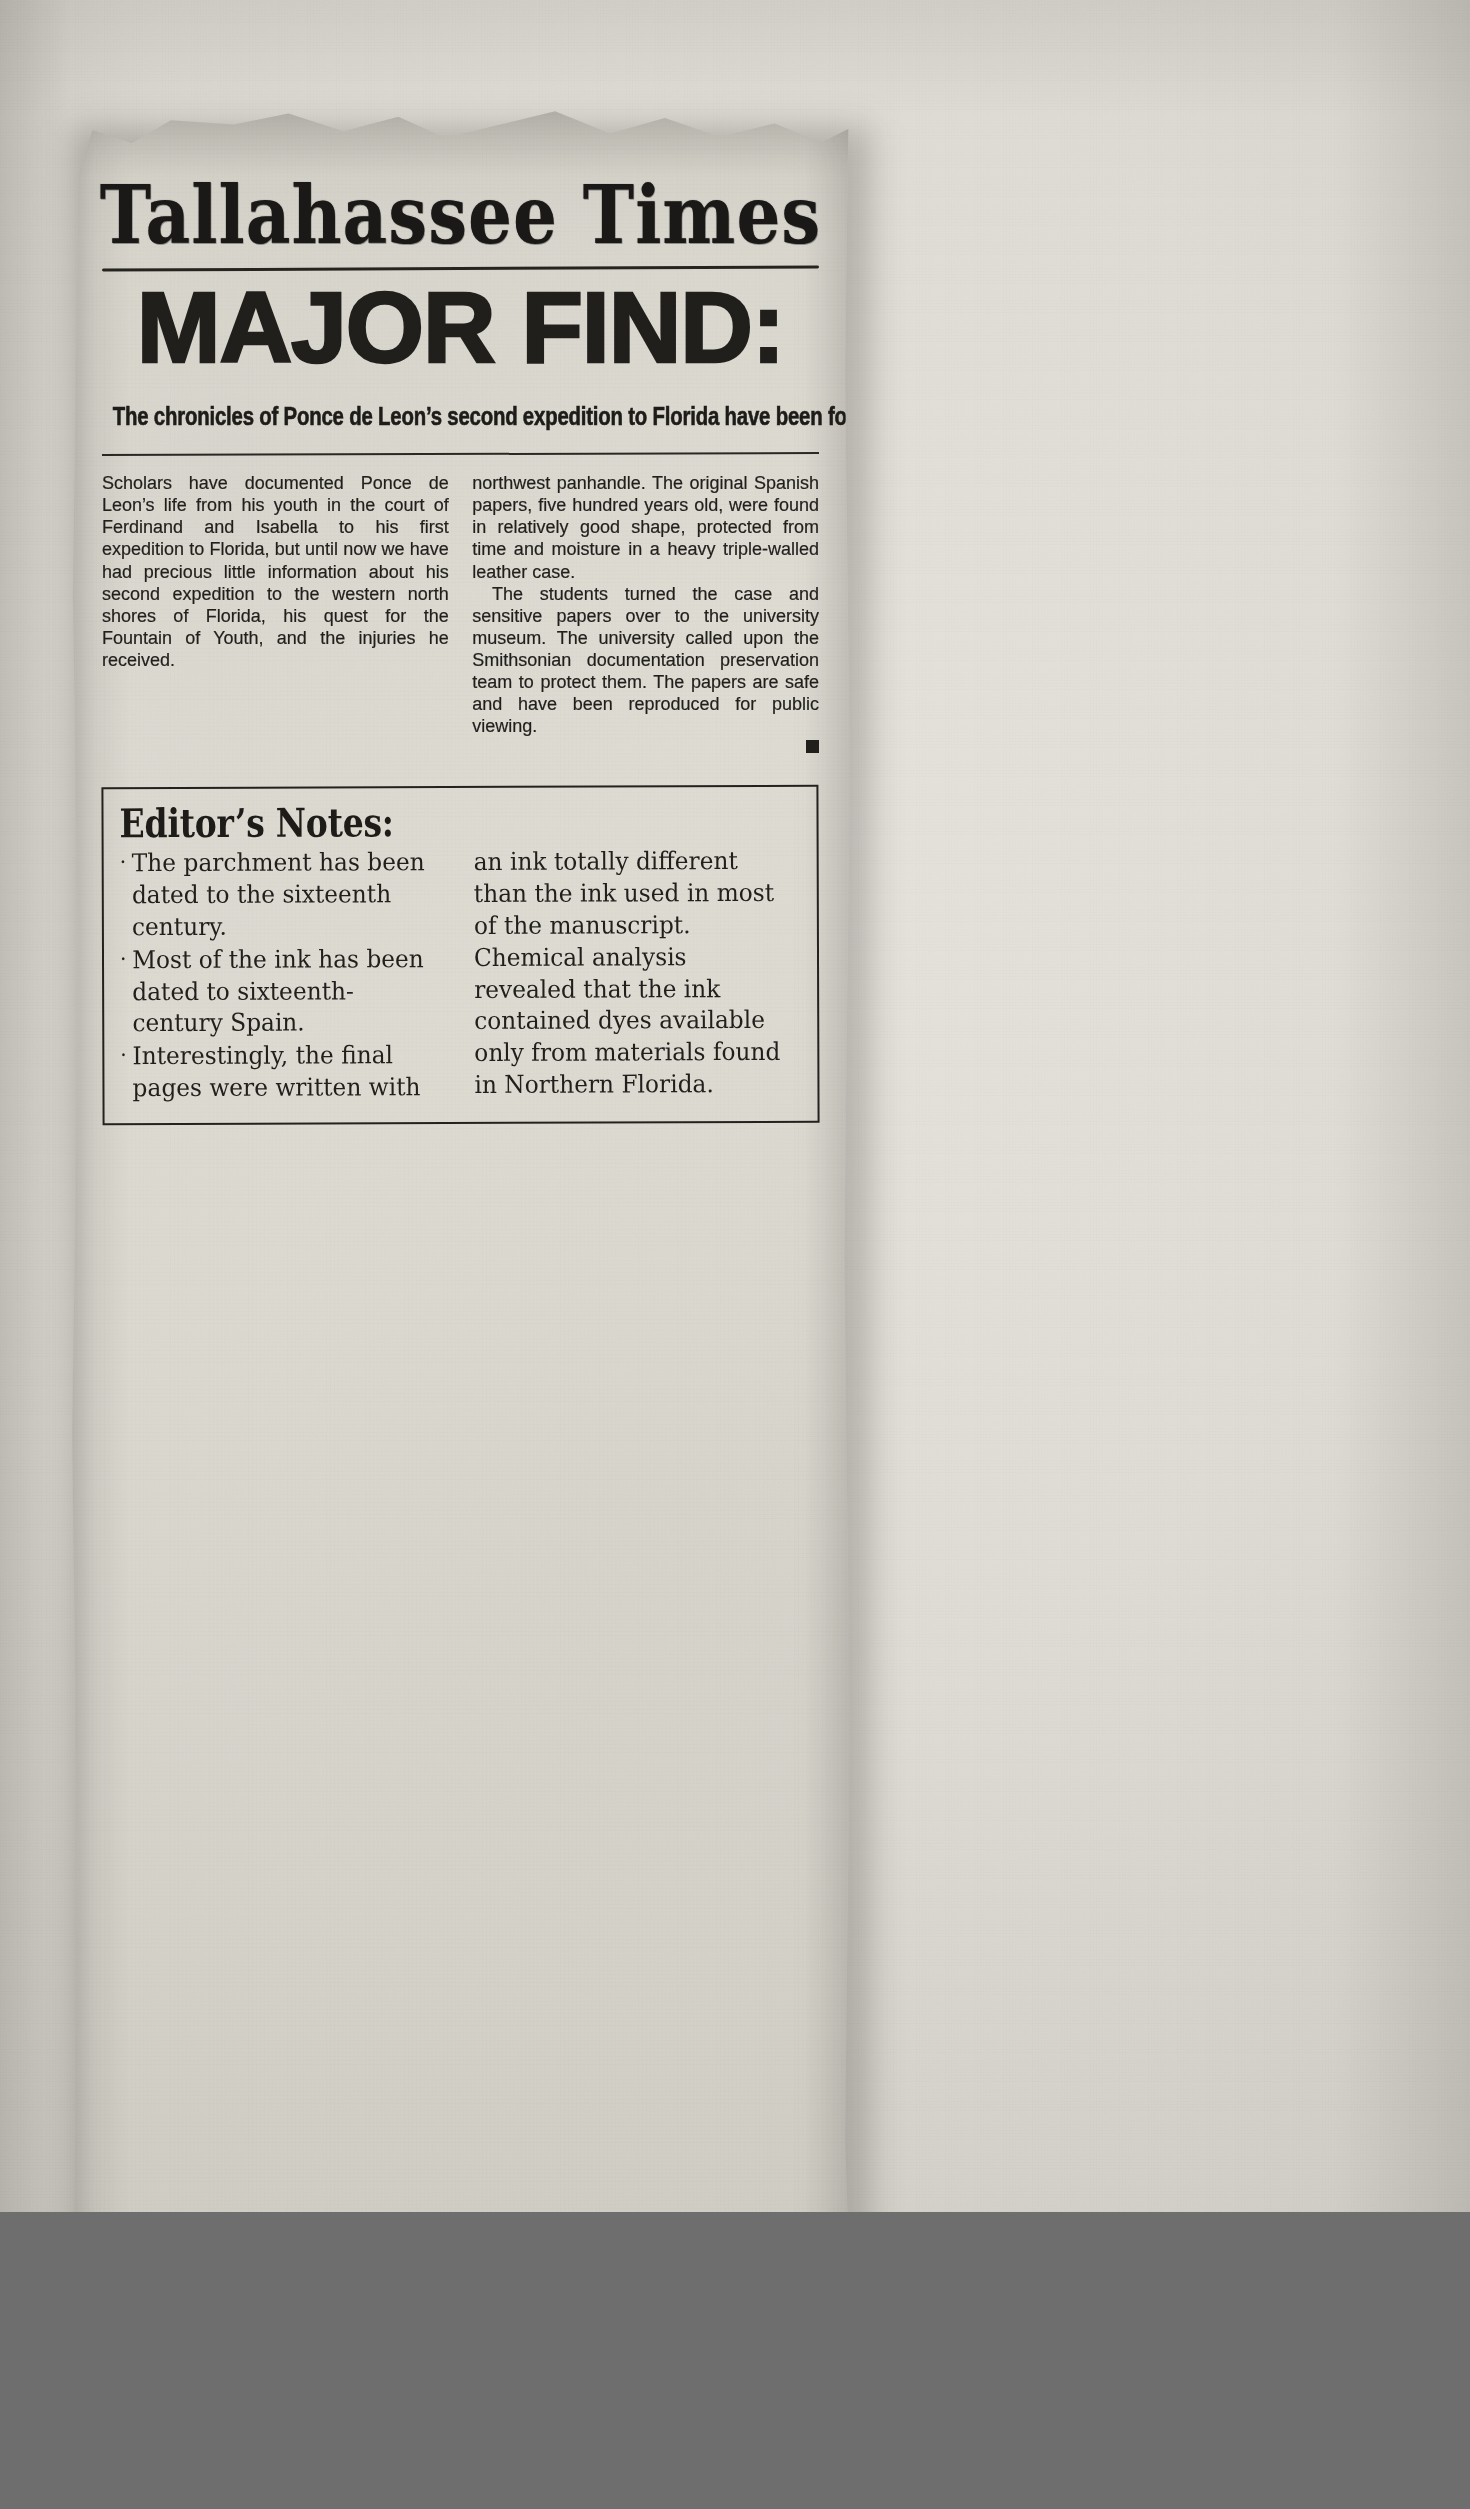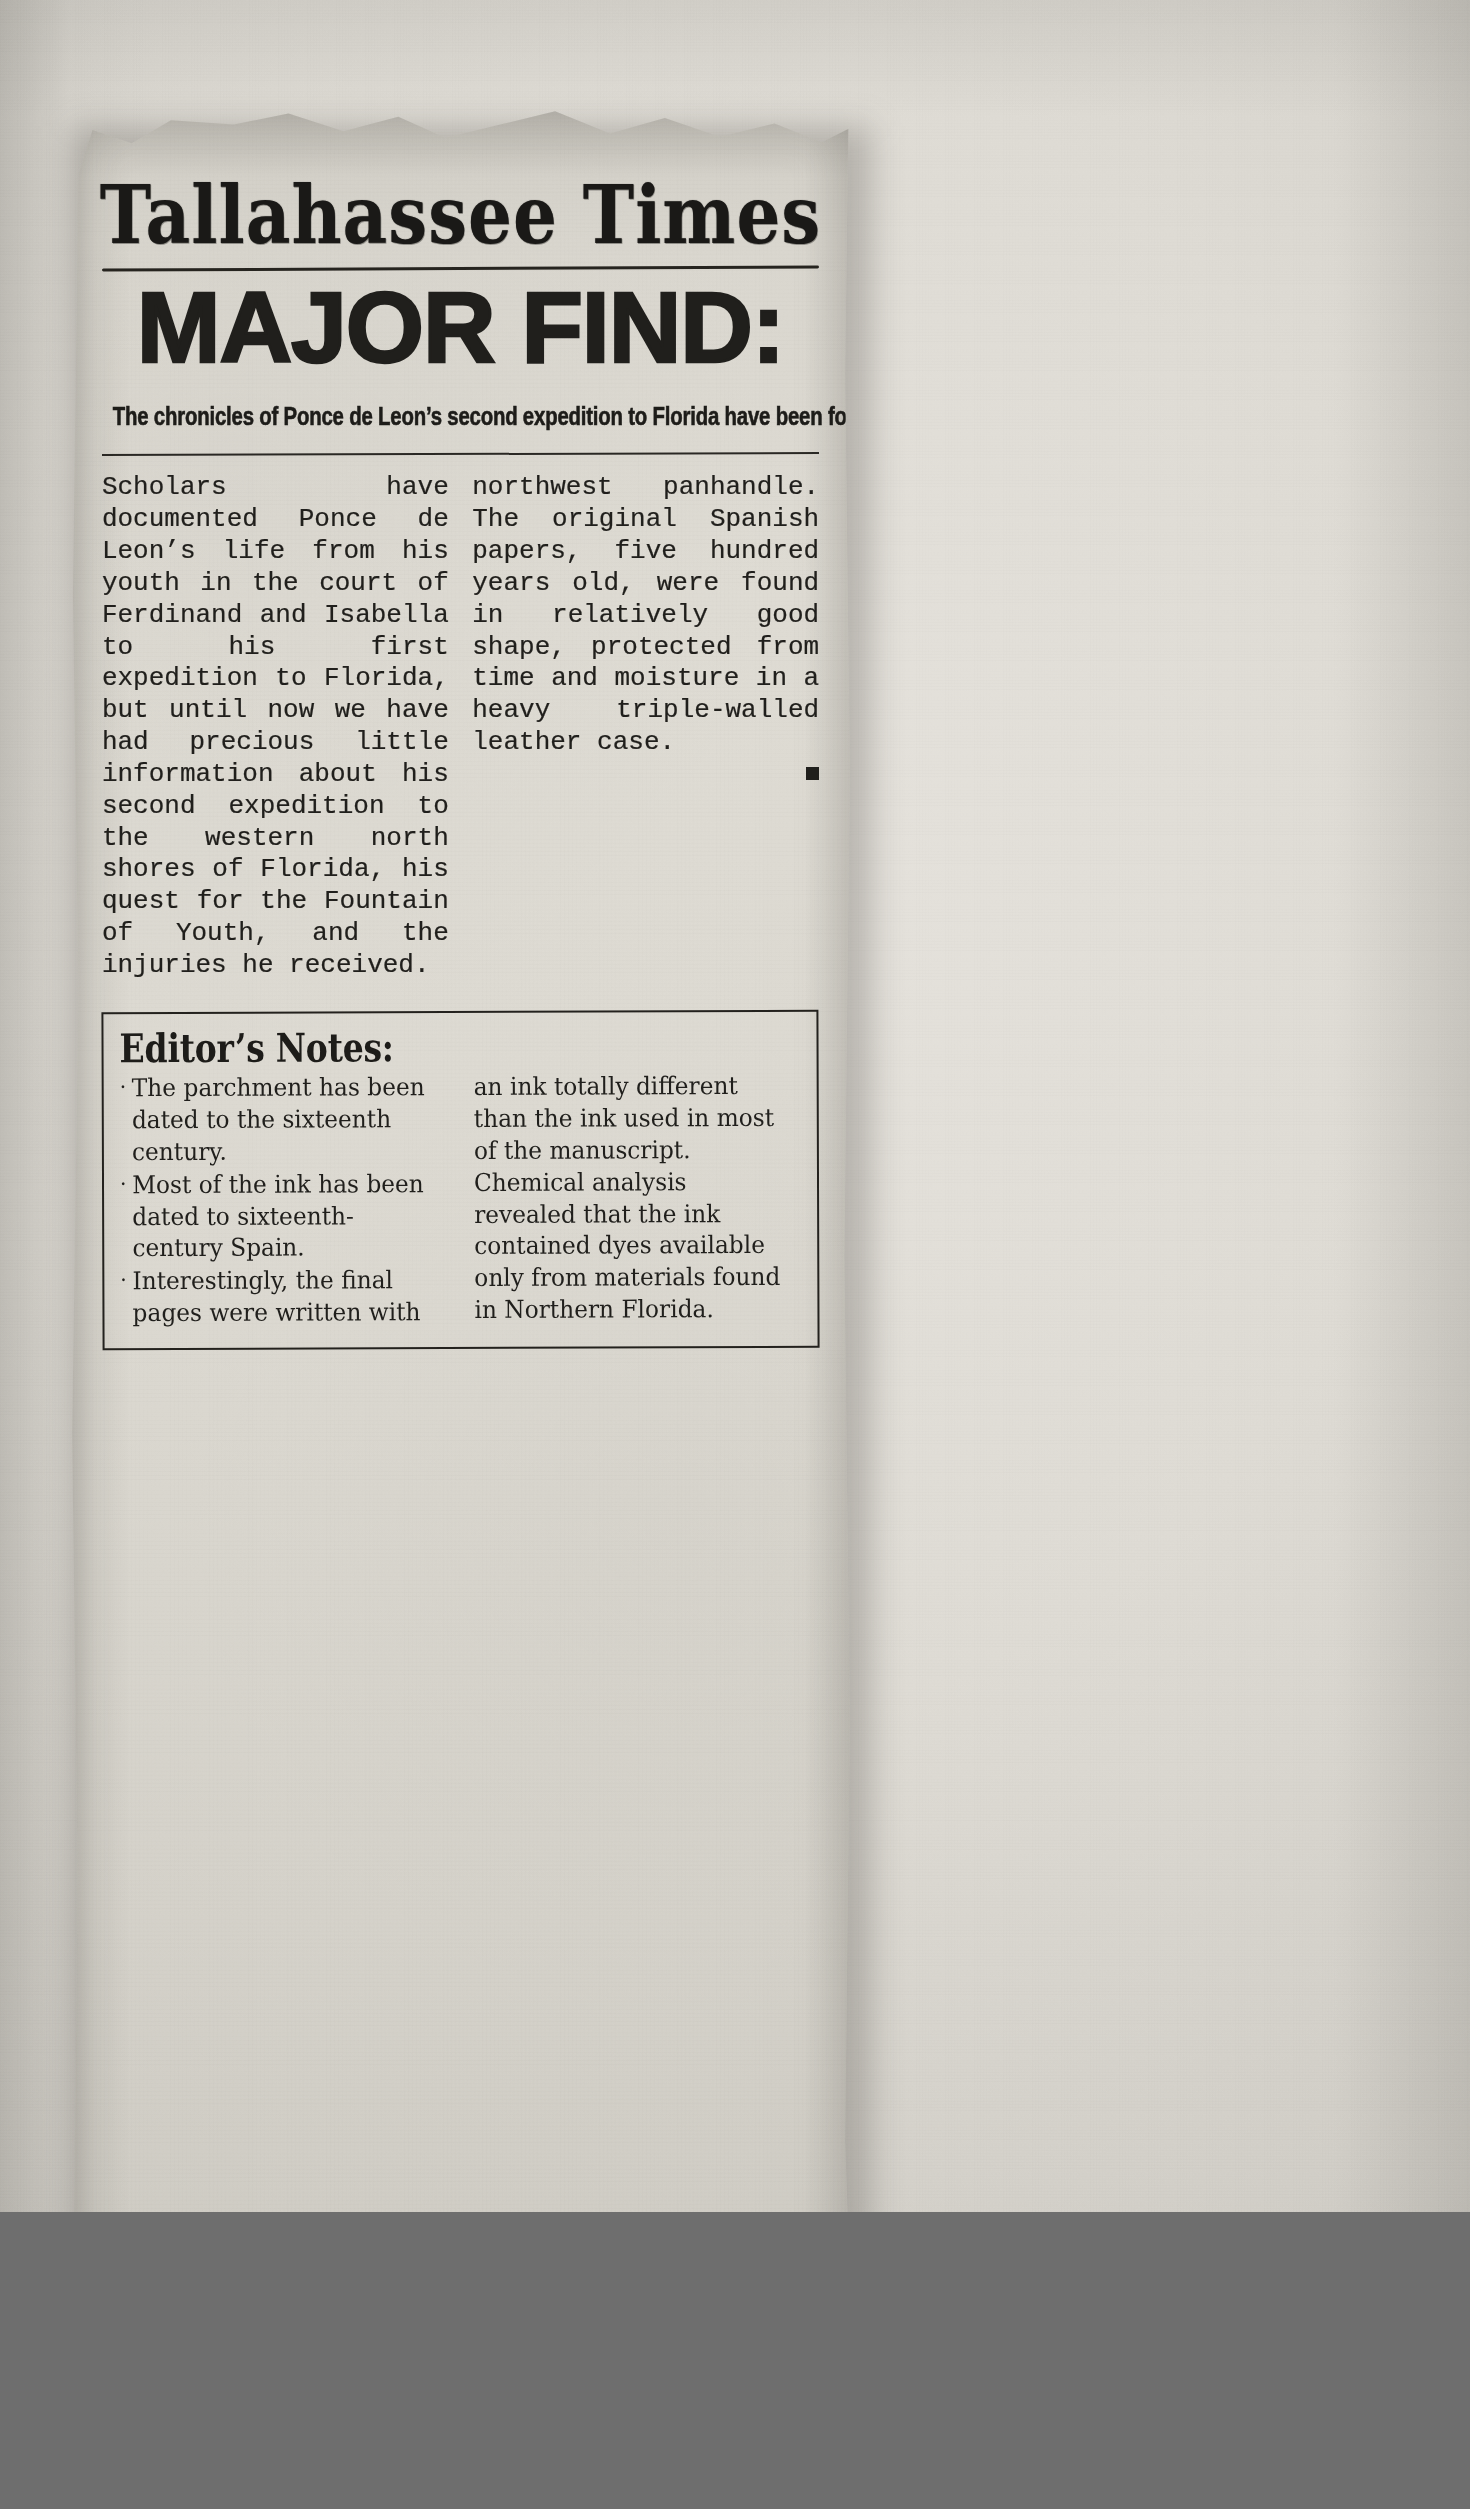--- a/index.html
+++ b/index.html
@@ -173,22 +173,22 @@
 
   
   .columns {
     display: flex;
     gap: 23.5px;
     margin-top: 17.6px;
     padding: 0 3.9px;
   }
   .col {
     flex: 1 1 0;
-    font-family: Liberation Mono, monospace;
-    font-size: 26px;
+    font-family: Liberation Sans, sans-serif;
+    font-size: 18px;
     line-height: 1.225;
     text-align: justify;
     color: #201f1c;
     -webkit-text-stroke: 0.2px #201f1c;
   }
   .col p { margin: 0; }
   .col p + p { text-indent: 1.1em; }
   .endmark {
     display: inline-block;
     width: 12.7px;
@@ -273,20 +273,21 @@
       <div class="subhead">The chronicles of Ponce de Leon’s second expedition to Florida have been found.</div>
 
       <div class="rule-sub"></div>
 
       <div class="columns">
         <div class="col">
           <p>Scholars have documented Ponce de Leon’s life from his youth in the court of Ferdinand and Isabella to his first expedition to Florida, but until now we have had precious little information about his second expedition to the western north shores of Florida, his quest for the Fountain of Youth, and the injuries he received.</p>
         </div>
         <div class="col">
           <p>northwest panhandle. The original Spanish papers, five hundred years old, were found in relatively good shape, protected from time and moisture in a heavy triple-walled leather case.</p>
+          <p>The students turned the case and sensitive papers over to the university museum. The university called upon the Smithsonian documentation preservation team to protect them. The papers are safe and have been reproduced for public viewing.</p>
           <div class="endline">
             <span class="endmark"></span>
           </div>
         </div>
       </div>
 
       <div class="notes-box">
         <div class="notes-title">Editor’s Notes:</div>
 
         <div class="notes-cols">

